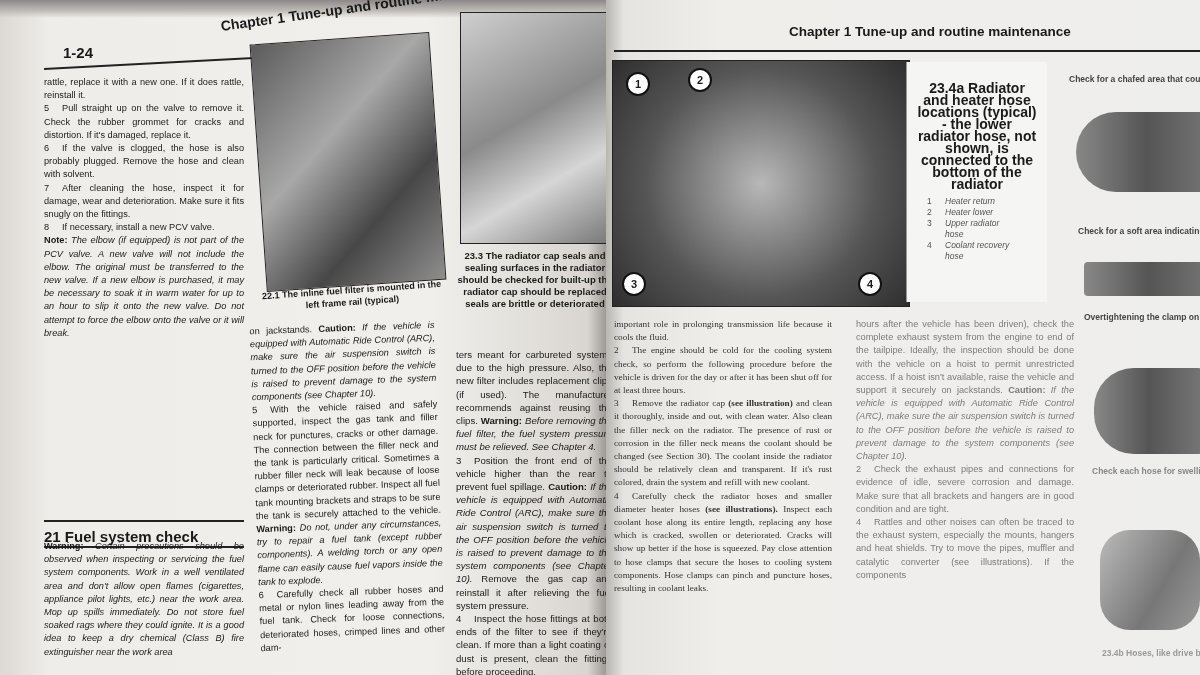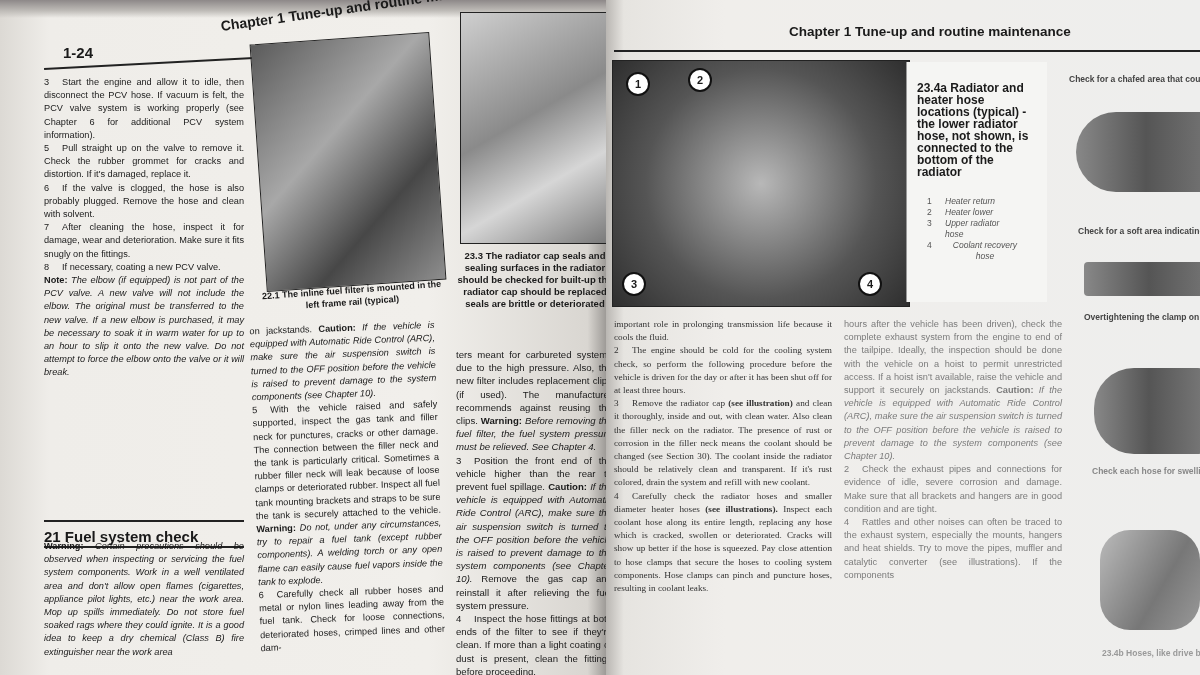--- a/index.html
+++ b/index.html
@@ -15,42 +15,42 @@
   .col p{margin:0;}
   .col .num{display:inline-block;width:18px;}
   .col b{font-weight:bold;}
   .col i{font-style:italic;}
   .photo{position:absolute;background:linear-gradient(135deg,#5b5b5b,#a8a8a8 40%,#474747 70%,#8e8e8e);border:1px solid #222;}
   .caption{position:absolute;font-size:9px;font-weight:bold;text-align:center;line-height:12px;}
   .section-head{position:absolute;left:44px;top:528px;font-size:15px;font-weight:bold;}
   .chapter-right{position:absolute;left:183px;top:24px;font-size:13.5px;font-weight:bold;white-space:nowrap;}
   .callout{position:absolute;width:20px;height:20px;border-radius:50%;border:2px solid #111;background:#fff;font-size:11px;font-weight:bold;text-align:center;line-height:20px;}
   .legend-box{position:absolute;left:300px;top:62px;width:140px;height:240px;background:#f5f5f3;border-left:1px solid #999;}
-  .legend-title{font-size:12px;font-weight:bold;line-height:12px;margin:20px 10px 18px;}
+  .legend-title{font-size:14px;font-weight:bold;text-align:center;line-height:12px;margin:20px 10px 6px;}
   .legend-item{font-size:8.5px;font-style:italic;color:#555;margin-left:20px;line-height:11px;display:flex;}
   .legend-item .n{width:18px;font-style:normal;}
-  .faded{color:#7b7b7b;}
+  .faded{color:#7b7b7b;margin-left:12px;}
   .hose-img{position:absolute;background:linear-gradient(90deg,#888,#555 50%,#777);border-radius:40px 6px 6px 40px;}
   .side-cap{position:absolute;font-size:8.5px;font-weight:bold;color:#444;line-height:10px;white-space:nowrap;}
 </style>
 </head>
 <body>
 
 <div class="page" id="left-page">
   <div class="top-shadow"></div>
   <div class="page-num">1-24</div>
   <div class="chapter-left">Chapter 1  Tune-up and routine maintenance</div>
   <div class="rule" style="left:44px;top:68px;width:210px;transform:rotate(-3deg);transform-origin:0 0;"></div>
 
   <div class="col" style="left:44px;top:76px;width:200px;">
-    <p><span class="num">3</span><span>Start the engine and allow it to idle, then disconnect the PCV hose. If vacuum is felt, the PCV valve system is working properly (see Chapter 6 for additional PCV system information).</span></p>
+    <p><span>rattle, replace it with a new one. If it does rattle, reinstall it.</span></p>
     <p><span class="num">5</span><span>Pull straight up on the valve to remove it. Check the rubber grommet for cracks and distortion. If it's damaged, replace it.</span></p>
     <p><span class="num">6</span><span>If the valve is clogged, the hose is also probably plugged. Remove the hose and clean with solvent.</span></p>
     <p><span class="num">7</span><span>After cleaning the hose, inspect it for damage, wear and deterioration. Make sure it fits snugly on the fittings.</span></p>
-    <p><span class="num">8</span><span>If necessary, coating a new PCV valve.</span></p>
+    <p><span class="num">8</span><span>If necessary, install a new PCV valve.</span></p>
     <p><b>Note:</b> <i>The elbow (if equipped) is not part of the PCV valve. A new valve will not include the elbow. The original must be transferred to the new valve. If a new elbow is purchased, it may be necessary to soak it in warm water for up to an hour to slip it onto the new valve. Do not attempt to force the elbow onto the valve or it will break.</i></p>
   </div>
 
   <div class="rule" style="left:44px;top:520px;width:200px;"></div>
   <div class="section-head">21  Fuel system check</div>
   <div class="rule" style="left:44px;top:546px;width:200px;"></div>
   <div class="col" style="left:44px;top:540px;width:200px;">
     <p><b>Warning:</b> <i>Certain precautions should be observed when inspecting or servicing the fuel system components. Work in a well ventilated area and don't allow open flames (cigarettes, appliance pilot lights, etc.) near the work area. Mop up spills immediately. Do not store fuel soaked rags where they could ignite. It is a good idea to keep a dry chemical (Class B) fire extinguisher near the work area</i></p>
   </div>
 
@@ -93,21 +93,21 @@
     <div class="legend-item">
         <span class="n">2</span>
         <span>Heater lower</span>
       </div>
     <div class="legend-item">
         <span class="n">3</span>
         <span style="width:70px;">Upper radiator hose</span>
       </div>
     <div class="legend-item">
         <span class="n">4</span>
-        <span style="width:80px;text-align:center;">Coolant recovery hose</span>
+        <span style="width:80px;">Coolant recovery hose</span>
       </div>
   </div>
 
   <div class="col" style="left:8px;top:318px;width:218px;color:#333;font-family:Liberation Serif, serif;">
     <p>important role in prolonging transmission life because it cools the fluid.</p>
     <p><span class="num">2</span><span>The engine should be cold for the cooling system check, so perform the following procedure before the vehicle is driven for the day or after it has been shut off for at least three hours.</span></p>
     <p><span class="num">3</span><span>Remove the radiator cap</span> <b>(see illustration)</b> <span>and clean it thoroughly, inside and out, with clean water. Also clean the filler neck on the radiator. The presence of rust or corrosion in the filler neck means the coolant should be changed (see Section 30). The coolant inside the radiator should be relatively clean and transparent. If it's rust colored, drain the system and refill with new coolant.</span></p>
     <p><span class="num">4</span><span>Carefully check the radiator hoses and smaller diameter heater hoses</span> <b>(see illustrations).</b> <span>Inspect each coolant hose along its entire length, replacing any hose which is cracked, swollen or deteriorated. Cracks will show up better if the hose is squeezed. Pay close attention to hose clamps that secure the hoses to cooling system components. Hose clamps can pinch and puncture hoses, resulting in coolant leaks.</span></p>
   </div>
 

